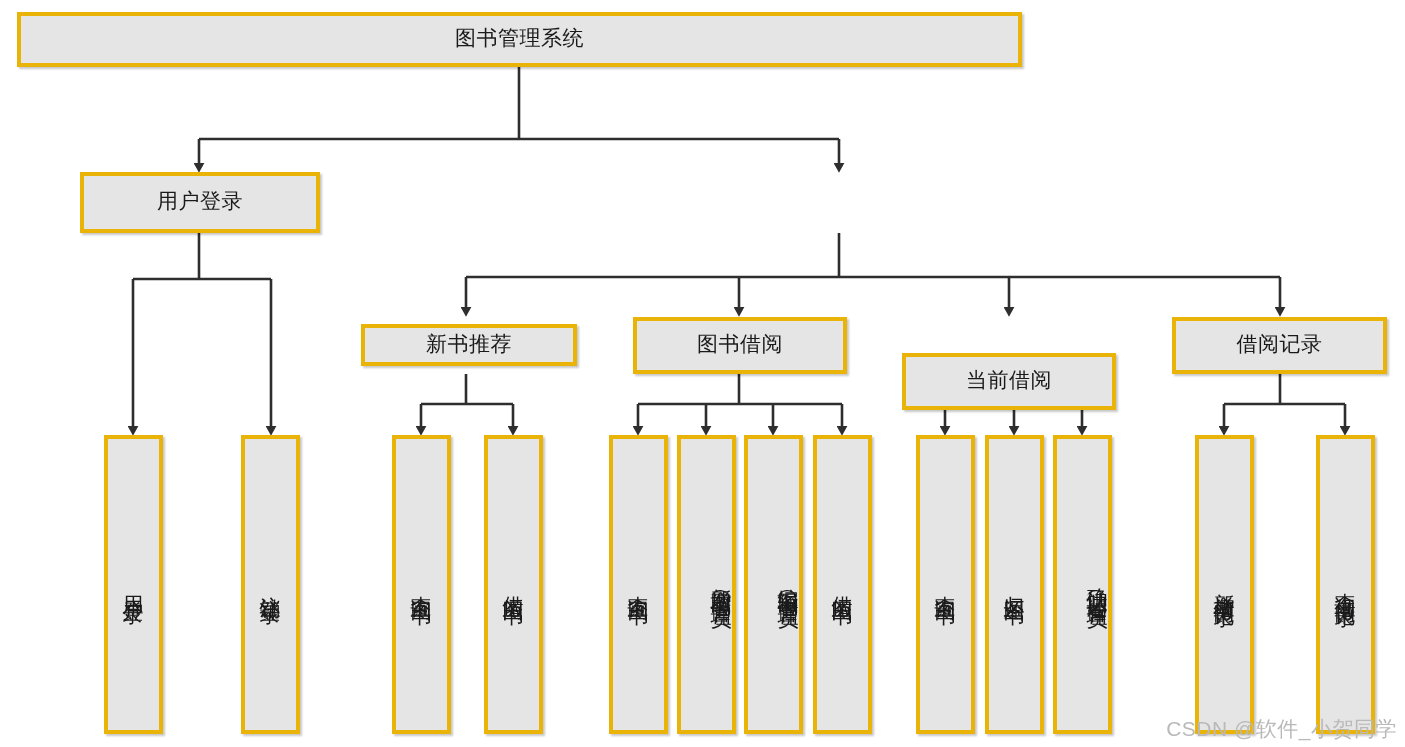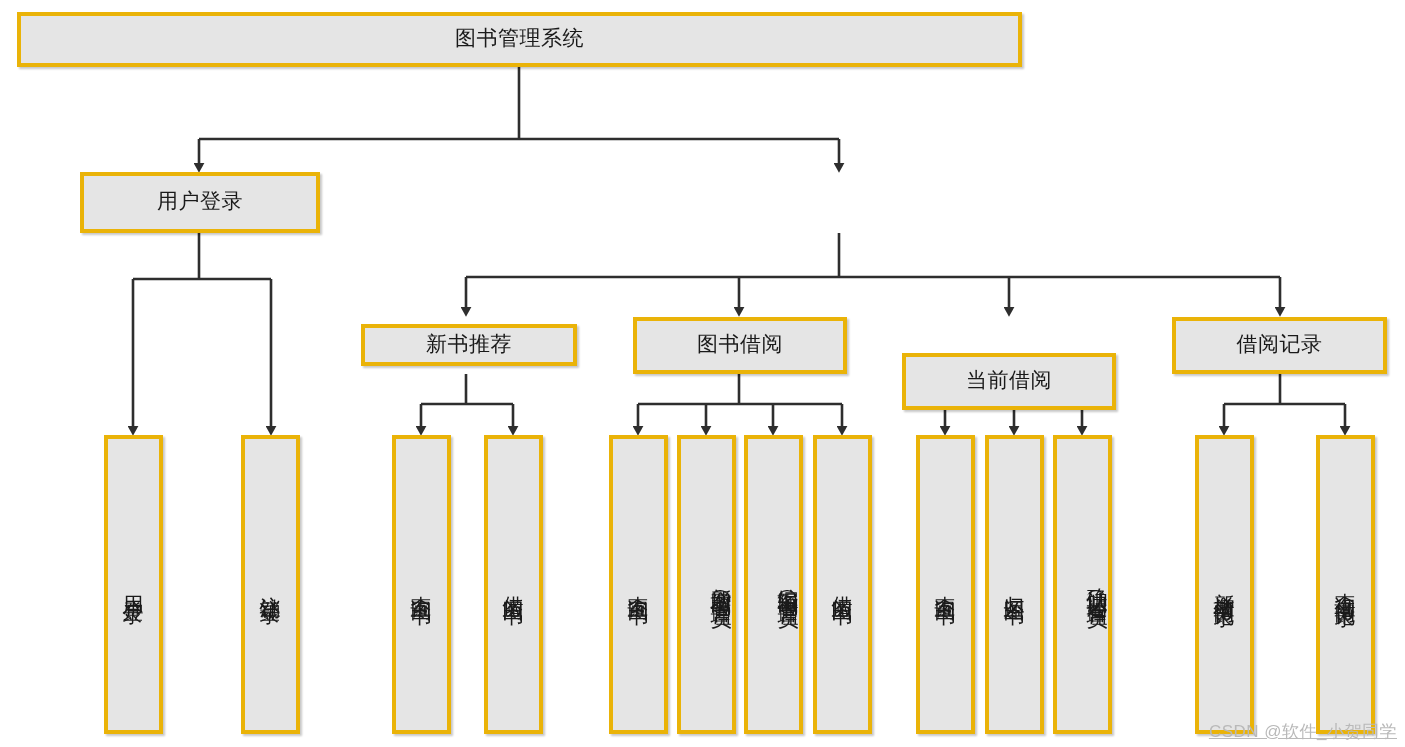--- a/index.html
+++ b/index.html
@@ -55,25 +55,24 @@
     left: 0;
     top: 0;
     width: 1405px;
     height: 747px;
     pointer-events: none;
   }
   .watermark {
     position: absolute;
     right: 8px;
     bottom: 4px;
-    font-size: 17px;
+    font-size: 21px;
     color: #b9b9b9;
     letter-spacing: 0.5px;
     white-space: nowrap;
-    text-decoration: underline;
   }
 </style>
 </head>
 <body>
 
 <div id="canvas">
 
   <svg class="links" viewBox="0 0 1405 747">
     <defs>
       <marker id="arrow" markerWidth="10" markerHeight="11" refX="1.2" refY="5.5" orient="auto" markerUnits="userSpaceOnUse">

